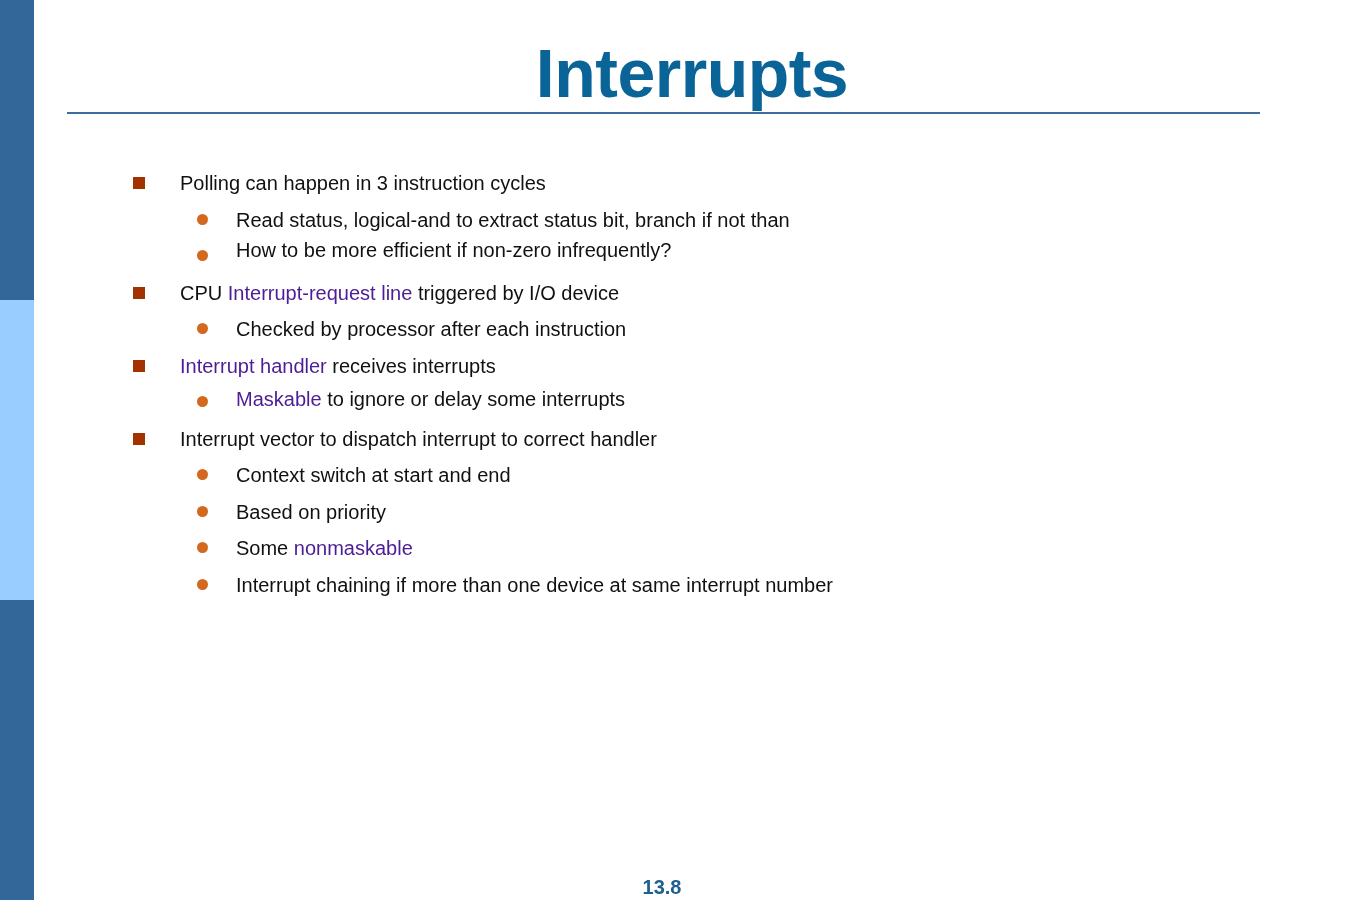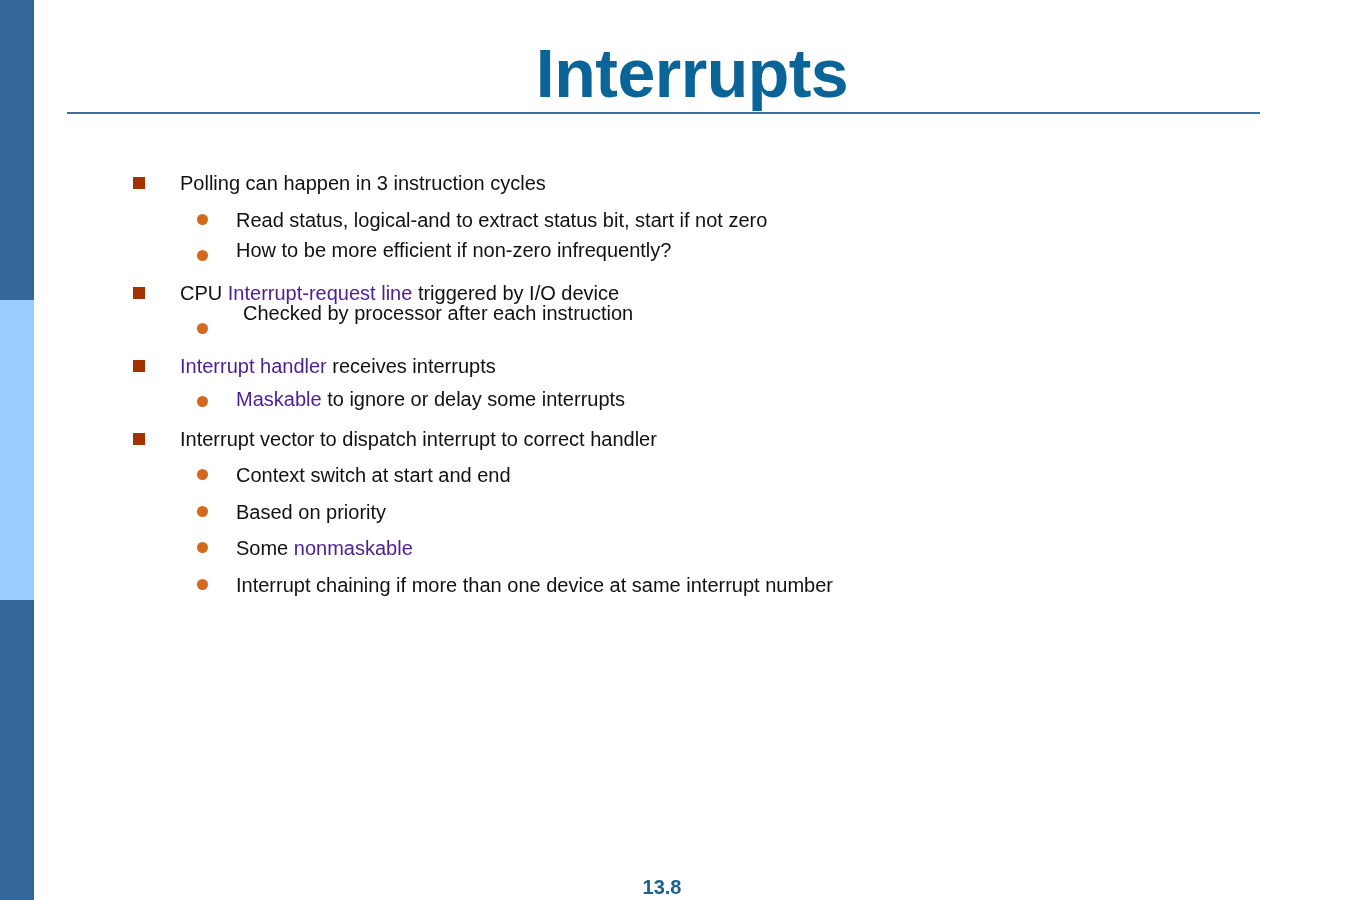--- a/index.html
+++ b/index.html
@@ -52,27 +52,27 @@
   <div class="sb-seg sb-bot"></div>
 </div>
 
 <div class="title">Interrupts</div>
 <div class="rule"></div>
 
 <div class="content" id="bullet-list">
     <span class="bullet-sq" style="left: 133px; top: 12px;"></span>
     <div class="item lvl1" style="top: 0px;"><span>Polling can happen in 3 instruction cycles</span></div>
     <span class="bullet-dot" style="left: 197px; top: 48.5px;"></span>
-    <div class="item lvl2" style="top: 36.5px;"><span>Read status, logical-and to extract status bit, start if not zero</span></div>
+    <div class="item lvl2" style="top: 36.5px;"><span>Read status, logical-and to extract status bit, branch if not than</span></div>
     <span class="bullet-dot" style="left: 197px; top: 85px;"></span>
     <div class="item lvl2" style="top: 67px;"><span>How to be more efficient if non-zero infrequently?</span></div>
     <span class="bullet-sq" style="left: 133px; top: 121.5px;"></span>
     <div class="item lvl1" style="top: 109.5px;"><span>CPU </span><span class="hl">Interrupt-request line</span><span> triggered by I/O device</span></div>
     <span class="bullet-dot" style="left: 197px; top: 158px;"></span>
-    <div class="item lvl2" style="top: 130px; margin-left: 7px;"><span>Checked by processor after each instruction</span></div>
+    <div class="item lvl2" style="top: 146px;"><span>Checked by processor after each instruction</span></div>
     <span class="bullet-sq" style="left: 133px; top: 194.5px;"></span>
     <div class="item lvl1" style="top: 182.5px;"><span class="hl">Interrupt handler</span><span> receives interrupts</span></div>
     <span class="bullet-dot" style="left: 197px; top: 231px;"></span>
     <div class="item lvl2" style="top: 216px; text-align: center;"><span class="hl">Maskable</span><span> to ignore or delay some interrupts</span></div>
     <span class="bullet-sq" style="left: 133px; top: 267.5px;"></span>
     <div class="item lvl1" style="top: 255.5px;"><span>Interrupt vector to dispatch interrupt to correct handler</span></div>
     <span class="bullet-dot" style="left: 197px; top: 304px;"></span>
     <div class="item lvl2" style="top: 292px;"><span>Context switch at start and end</span></div>
     <span class="bullet-dot" style="left: 197px; top: 340.5px;"></span>
     <div class="item lvl2" style="top: 328.5px;"><span>Based on priority</span></div>

